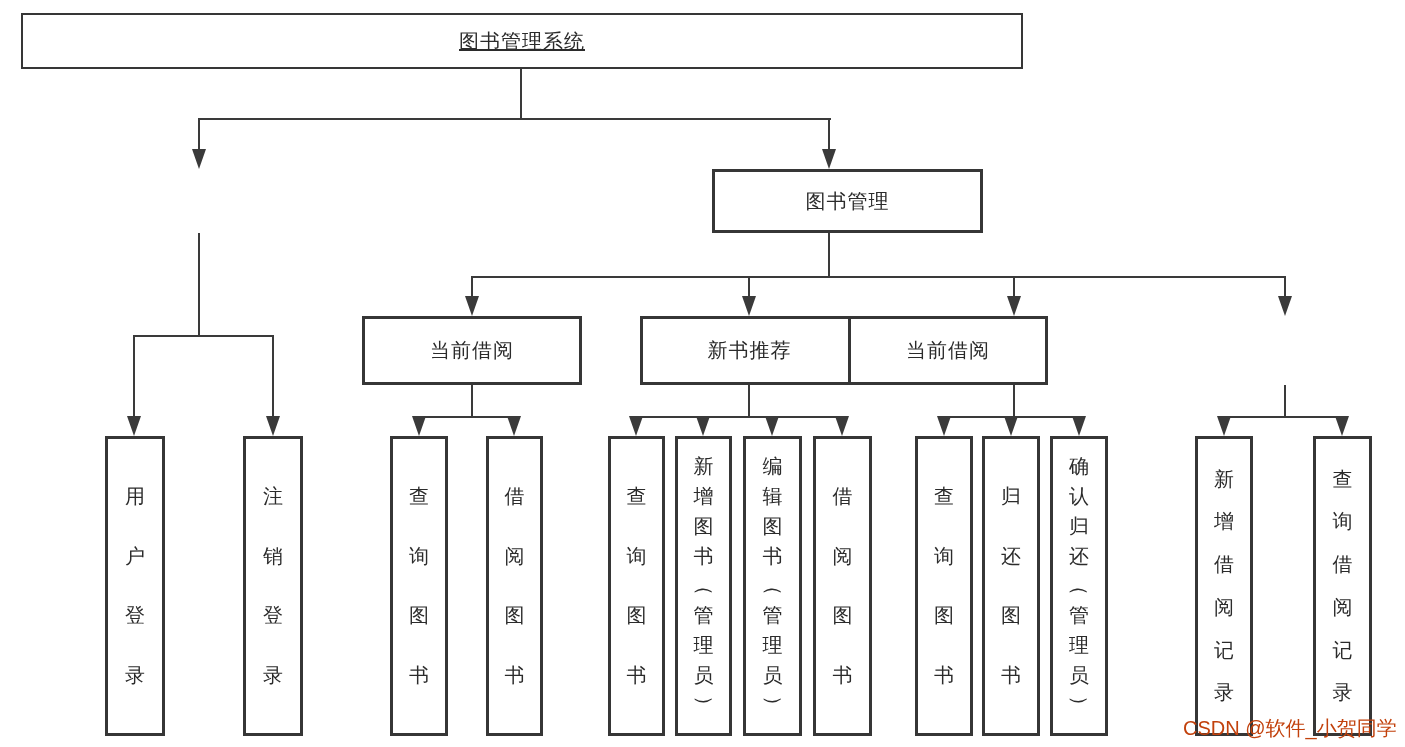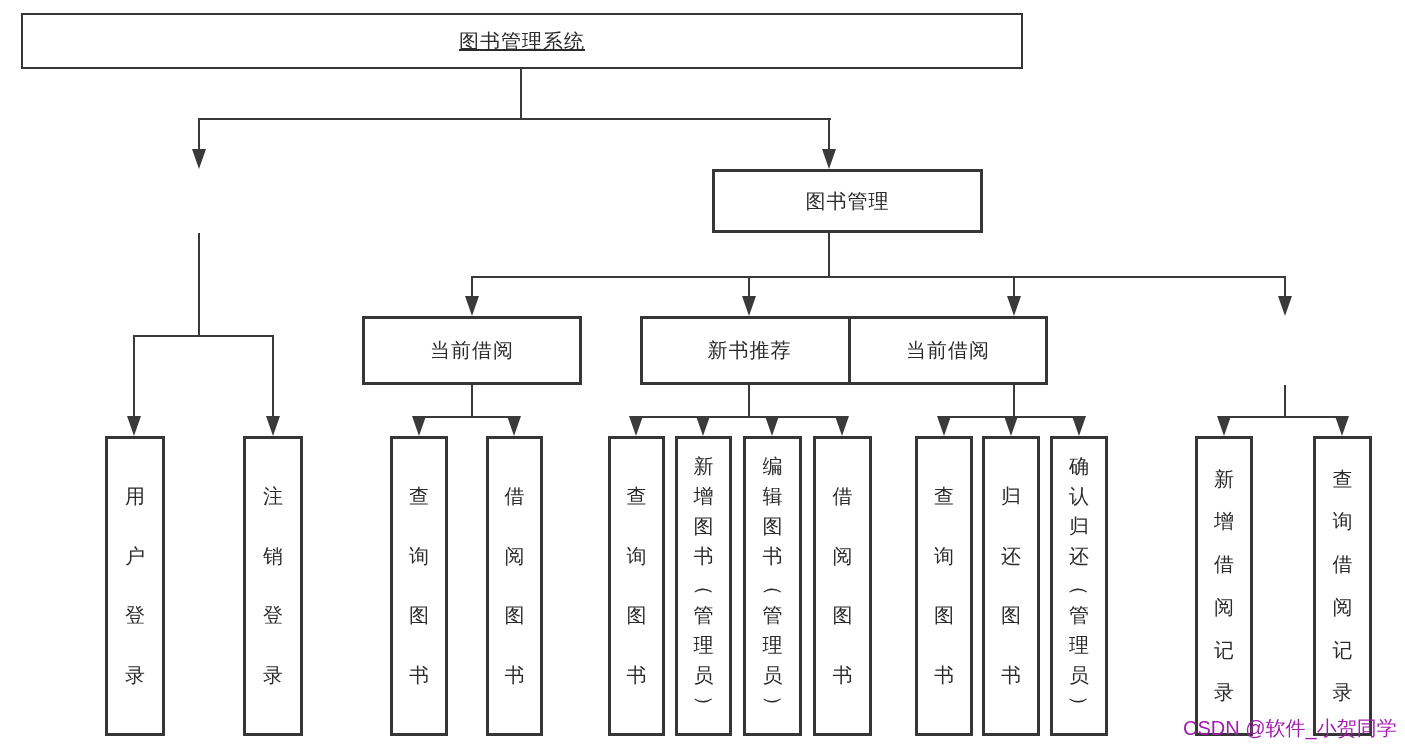--- a/index.html
+++ b/index.html
@@ -196,15 +196,15 @@
   <div class="hline" style="left:943px;top:416px;width:137px"></div>
   <div class="arrow" style="left:944px;top:416px"></div>
   <div class="arrow" style="left:1011px;top:416px"></div>
   <div class="arrow" style="left:1079px;top:416px"></div>
 
   <div class="vline" style="left:1284px;top:385px;height:31px"></div>
   <div class="hline" style="left:1223px;top:416px;width:120px"></div>
   <div class="arrow" style="left:1224px;top:416px"></div>
   <div class="arrow" style="left:1342px;top:416px"></div>
 
-  <div class="watermark" style="color: #a21caf;">CSDN @软件_小贺同学</div>
+  <div class="watermark" style="color: #c2410c;">CSDN @软件_小贺同学</div>
 
 </div>
 
 </body></html>

